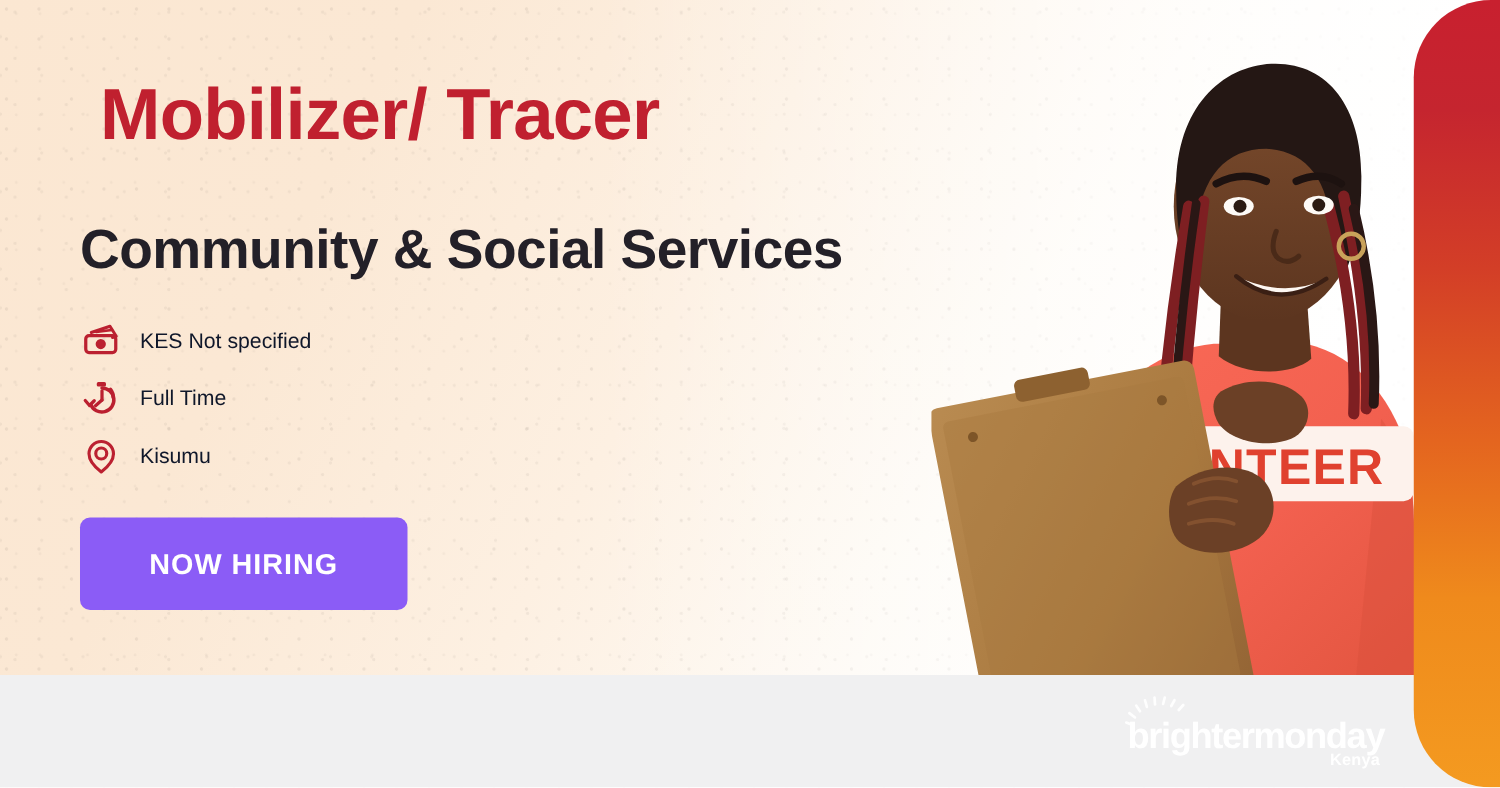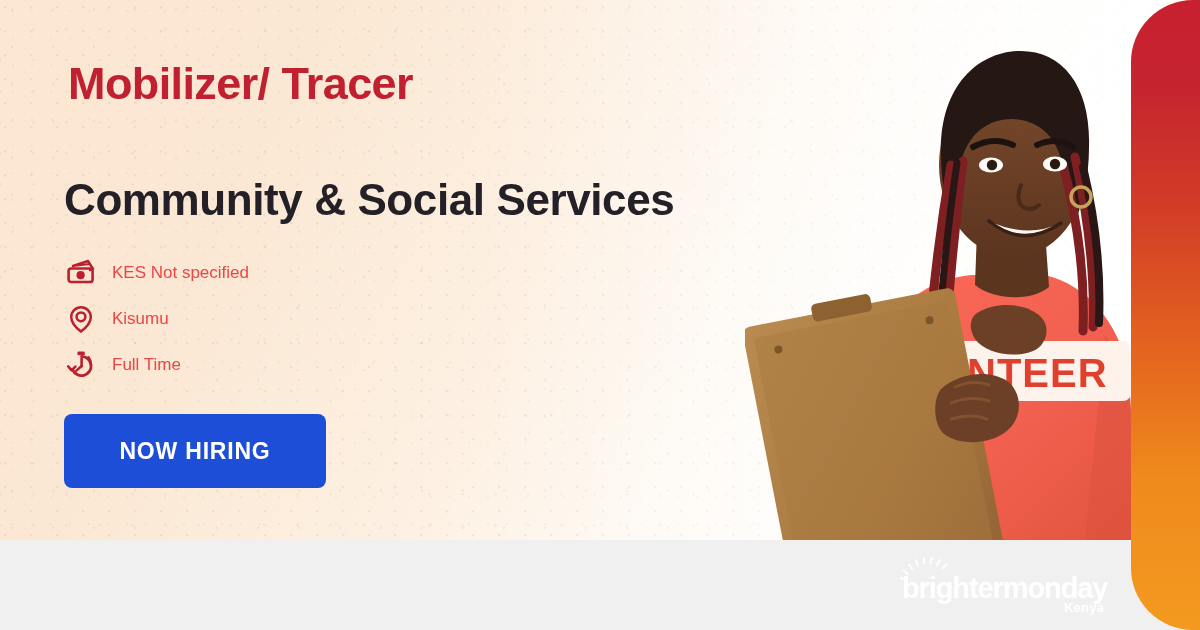--- a/index.html
+++ b/index.html
@@ -84,22 +84,22 @@
   .content {
     position: absolute;
     left: 64px;
     top: 0;
     width: 700px;
   }
 
   .job-title {
     position: absolute;
     top: 58px;
-    left: 4px;
-    font-size: 45px;
+    left: 16px;
+    font-size: 58px;
     font-weight: 700;
     letter-spacing: -0.6px;
     color: #c0202f;
     white-space: nowrap;
   }
 
   .job-category {
     position: absolute;
     top: 175px;
     left: 0;
@@ -131,34 +131,34 @@
     align-items: center;
     justify-content: center;
     margin-right: 14px;
   }
 
   .meta-icon svg { display: block; }
 
   .meta-label {
     font-size: 17px;
     font-weight: 500;
-    color: #ef4444;
+    color: #0f172a;
     white-space: nowrap;
   }
 
   
   .cta-button {
     position: absolute;
     top: 414px;
     left: 0;
     width: 262px;
     height: 74px;
     border: none;
     border-radius: 8px;
-    background: #1d4ed8;
+    background: #8b5cf6;
     color: #ffffff;
     font-family: "Liberation Sans", sans-serif;
     font-size: 23px;
     font-weight: 700;
     letter-spacing: 0.8px;
     cursor: pointer;
   }
 
   
   .photo {
@@ -307,41 +307,41 @@
             <rect x="2.6" y="10.5" width="24" height="13.5" rx="2.6" fill="none" stroke="#bb2030" stroke-width="2.6"></rect>
             <circle cx="14.6" cy="17.2" r="4.1" fill="#bb2030"></circle>
           </svg>
         </span>
         <span class="meta-label">KES Not specified</span>
       </div>
 
       <div class="meta-row">
         <span class="meta-icon">
           <svg width="30" height="30" viewBox="0 0 30 30">
-            <path d="M15 3.2 C20.4 3.2 24.8 7.6 24.8 13 C24.8 19.4 17.6 25.6 15 27.6
-                     C12.4 25.6 5.2 19.4 5.2 13 C5.2 7.6 9.6 3.2 15 3.2 Z" fill="none" stroke="#bb2030" stroke-width="2.5" stroke-linejoin="round"></path>
-            <circle cx="15" cy="12.8" r="4.4" fill="none" stroke="#bb2030" stroke-width="2.5"></circle>
-          </svg>
-        </span>
-        <span class="meta-label">Kisumu</span>
-      </div>
-
-      <div class="meta-row">
-        <span class="meta-icon">
-          <svg width="30" height="30" viewBox="0 0 30 30">
             <rect x="11.4" y="1.6" width="7.4" height="3.6" rx="1.3" fill="#bb2030"></rect>
             <path d="M15.6 6.4 A9.6 9.6 0 1 1 6.6 19.6" fill="none" stroke="#bb2030" stroke-width="2.8" stroke-linecap="round"></path>
             <path d="M25.2 16 A9.6 9.6 0 0 1 15.6 25.6" fill="#bb2030" opacity="0"></path>
             <path d="M15.6 16 L15.6 8.6" stroke="#bb2030" stroke-width="2.6" stroke-linecap="round"></path>
             <path d="M15.6 16 L10.4 20.6" stroke="#bb2030" stroke-width="2.6" stroke-linecap="round"></path>
             <path d="M9.4 16.6 L5.6 20.4 L2.2 16.4" fill="none" stroke="#bb2030" stroke-width="2.6" stroke-linecap="round" stroke-linejoin="round"></path>
             <path d="M22.4 7.4 A9.8 9.8 0 0 1 24.6 14" fill="none" stroke="#bb2030" stroke-width="2.8" stroke-linecap="round"></path>
           </svg>
         </span>
         <span class="meta-label">Full Time</span>
+      </div>
+
+      <div class="meta-row">
+        <span class="meta-icon">
+          <svg width="30" height="30" viewBox="0 0 30 30">
+            <path d="M15 3.2 C20.4 3.2 24.8 7.6 24.8 13 C24.8 19.4 17.6 25.6 15 27.6
+                     C12.4 25.6 5.2 19.4 5.2 13 C5.2 7.6 9.6 3.2 15 3.2 Z" fill="none" stroke="#bb2030" stroke-width="2.5" stroke-linejoin="round"></path>
+            <circle cx="15" cy="12.8" r="4.4" fill="none" stroke="#bb2030" stroke-width="2.5"></circle>
+          </svg>
+        </span>
+        <span class="meta-label">Kisumu</span>
       </div>
 
     </div>
 
     <button class="cta-button">NOW HIRING</button>
 
   </div>
 
   <div class="logo">
     <svg width="230" height="62" viewBox="0 0 230 62">

